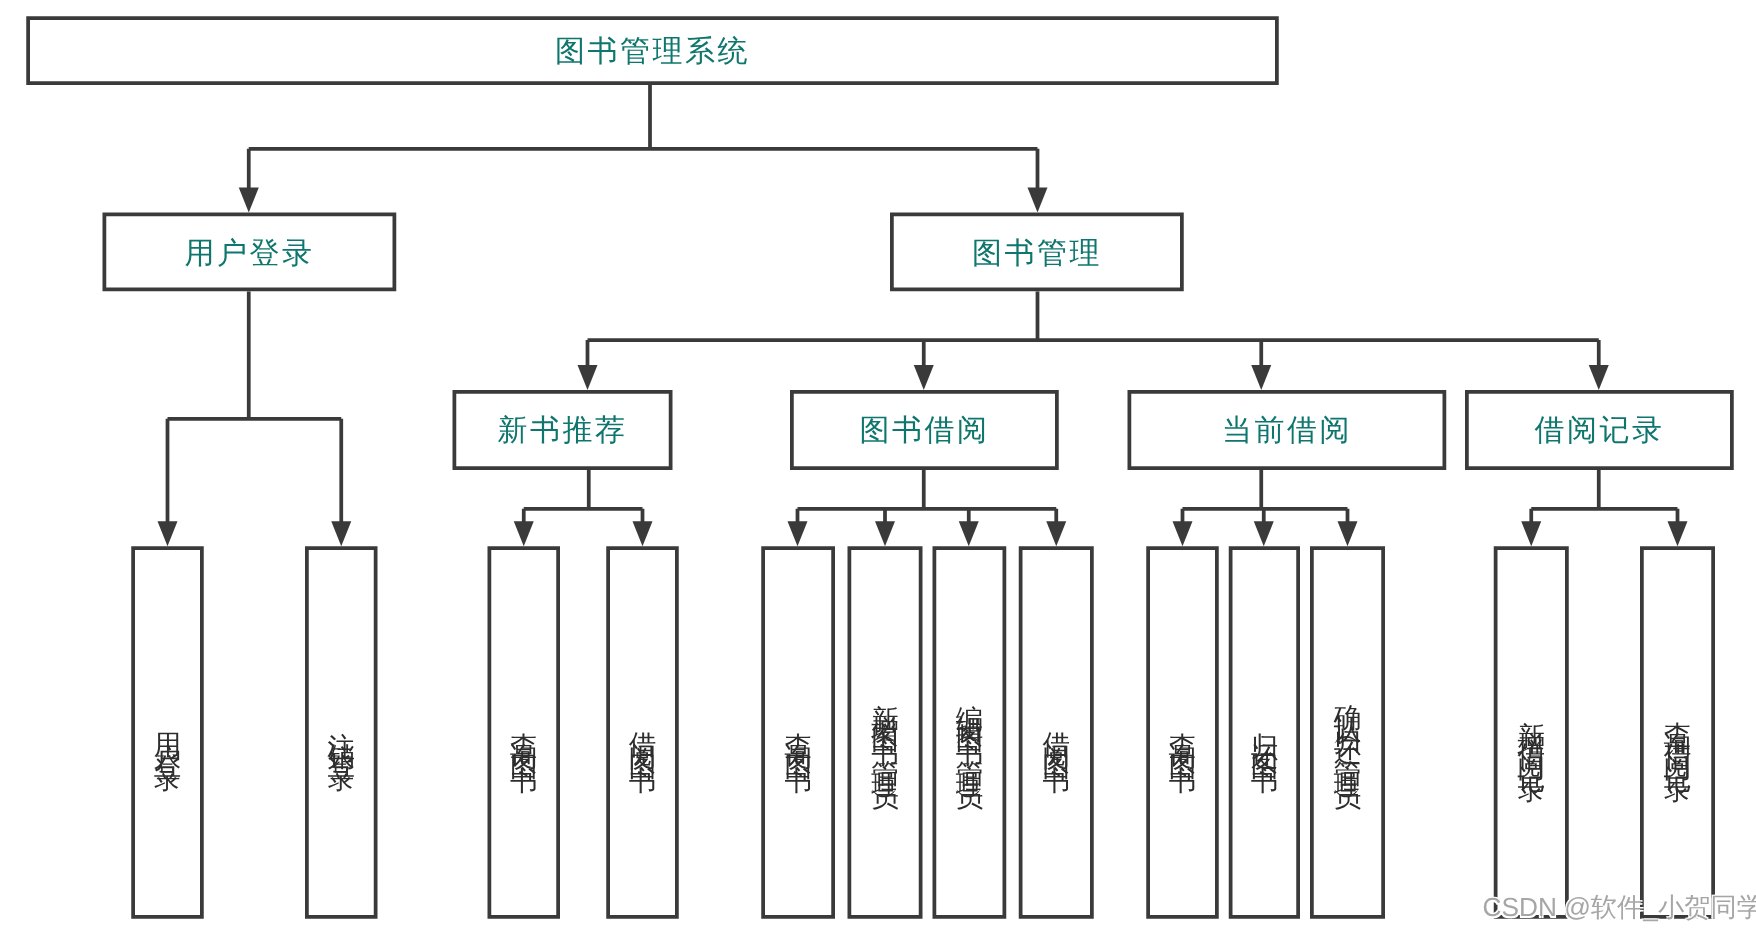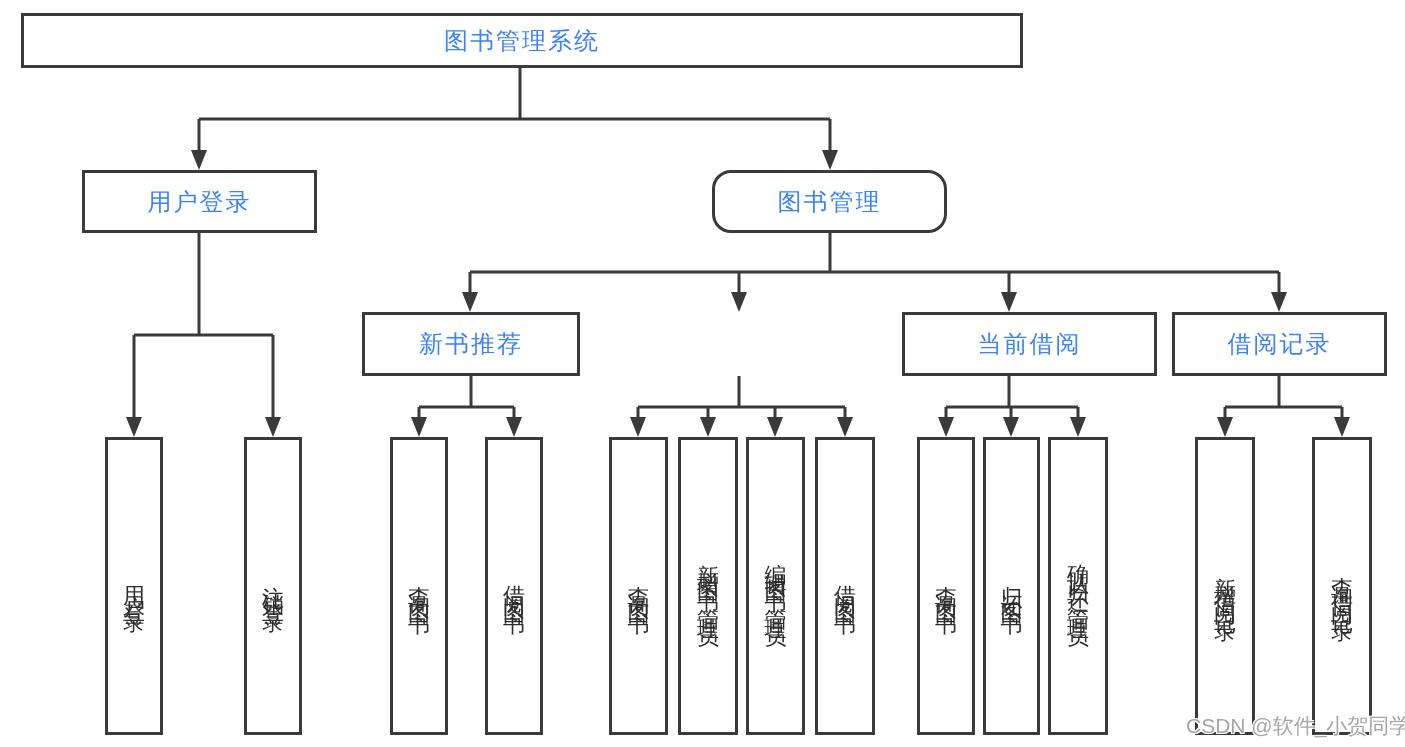--- a/index.html
+++ b/index.html
@@ -32,21 +32,21 @@
 
   .hbox {
     position: absolute;
     background: #ffffff;
     border: 3px solid #3a3a3a;
     display: flex;
     align-items: center;
     justify-content: center;
     font-size: 24px;
     letter-spacing: 2px;
-    color: #3b82f6;
+    color: #0f766e;
     z-index: 2;
     white-space: nowrap;
   }
 
   .vbox {
     position: absolute;
     top: 437px;
     height: 298px;
     background: #ffffff;
     border: 3px solid #3a3a3a;
@@ -119,23 +119,24 @@
     <g>
       <path class="ln" d="M1279 376 V407 M1225 407 H1342 M1225 407 V419 M1342 407 V419"></path>
       <path class="ah" d="M1225 437 l-8 -20 h16 z"></path>
       <path class="ah" d="M1342 437 l-8 -20 h16 z"></path>
     </g>
   </svg>
 
   <div class="hbox" style="left:21px; top:13px; width:1002px; height:55px;">图书管理系统</div>
 
   <div class="hbox" style="left:82px; top:170px; width:235px; height:63px;">用户登录</div>
-  <div class="hbox" style="left:712px; top:170px; width:235px; height:63px;border-radius:19px;">图书管理</div>
+  <div class="hbox" style="left:712px; top:170px; width:235px; height:63px;">图书管理</div>
 
-  <div class="hbox" style="left:362px; top:312px; width:218px; height:64px;">新书推荐</div>
+  <div class="hbox" style="left:362px; top:312px; width:176px; height:64px;">新书推荐</div>
+  <div class="hbox" style="left:632px; top:312px; width:215px; height:64px;">图书借阅</div>
   <div class="hbox" style="left:902px; top:312px; width:255px; height:64px;">当前借阅</div>
   <div class="hbox" style="left:1172px; top:312px; width:215px; height:64px;">借阅记录</div>
 
   <div class="vbox" style="left:105px; width:58px;">
     <span>用户登录</span>
   </div>
   <div class="vbox" style="left:244px; width:58px;">
     <span>注销登录</span>
   </div>
 

